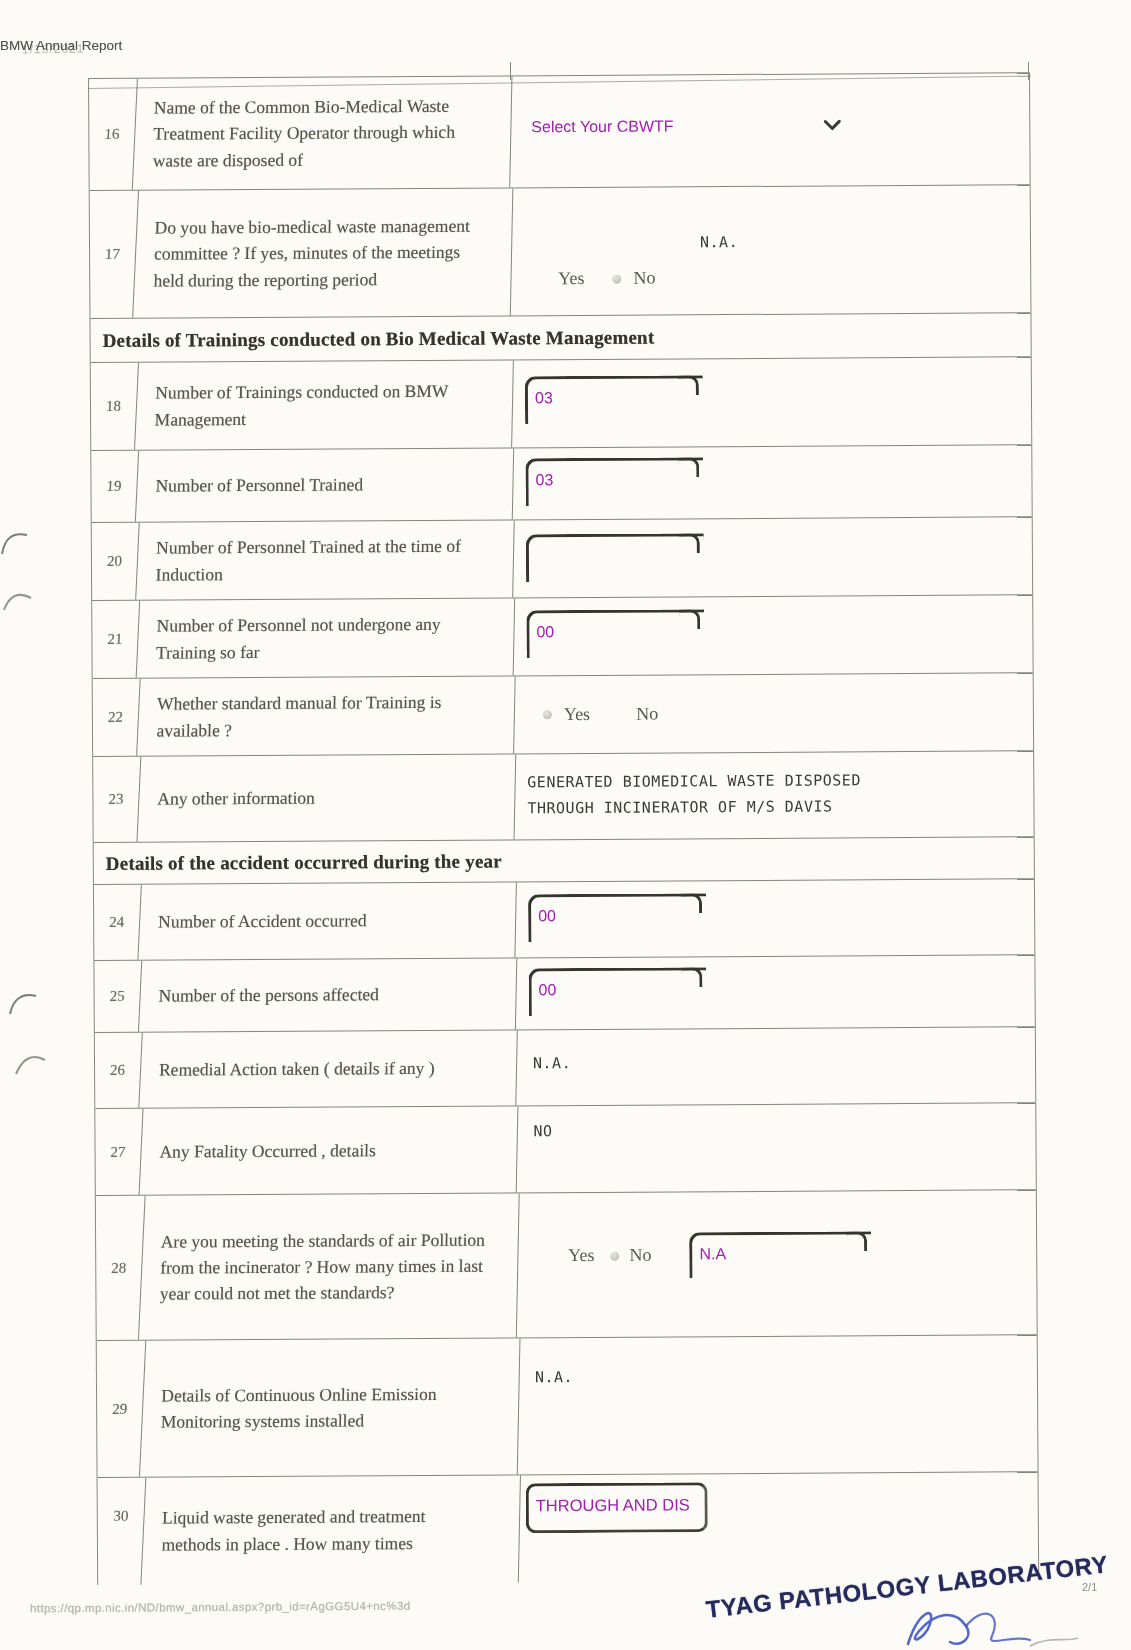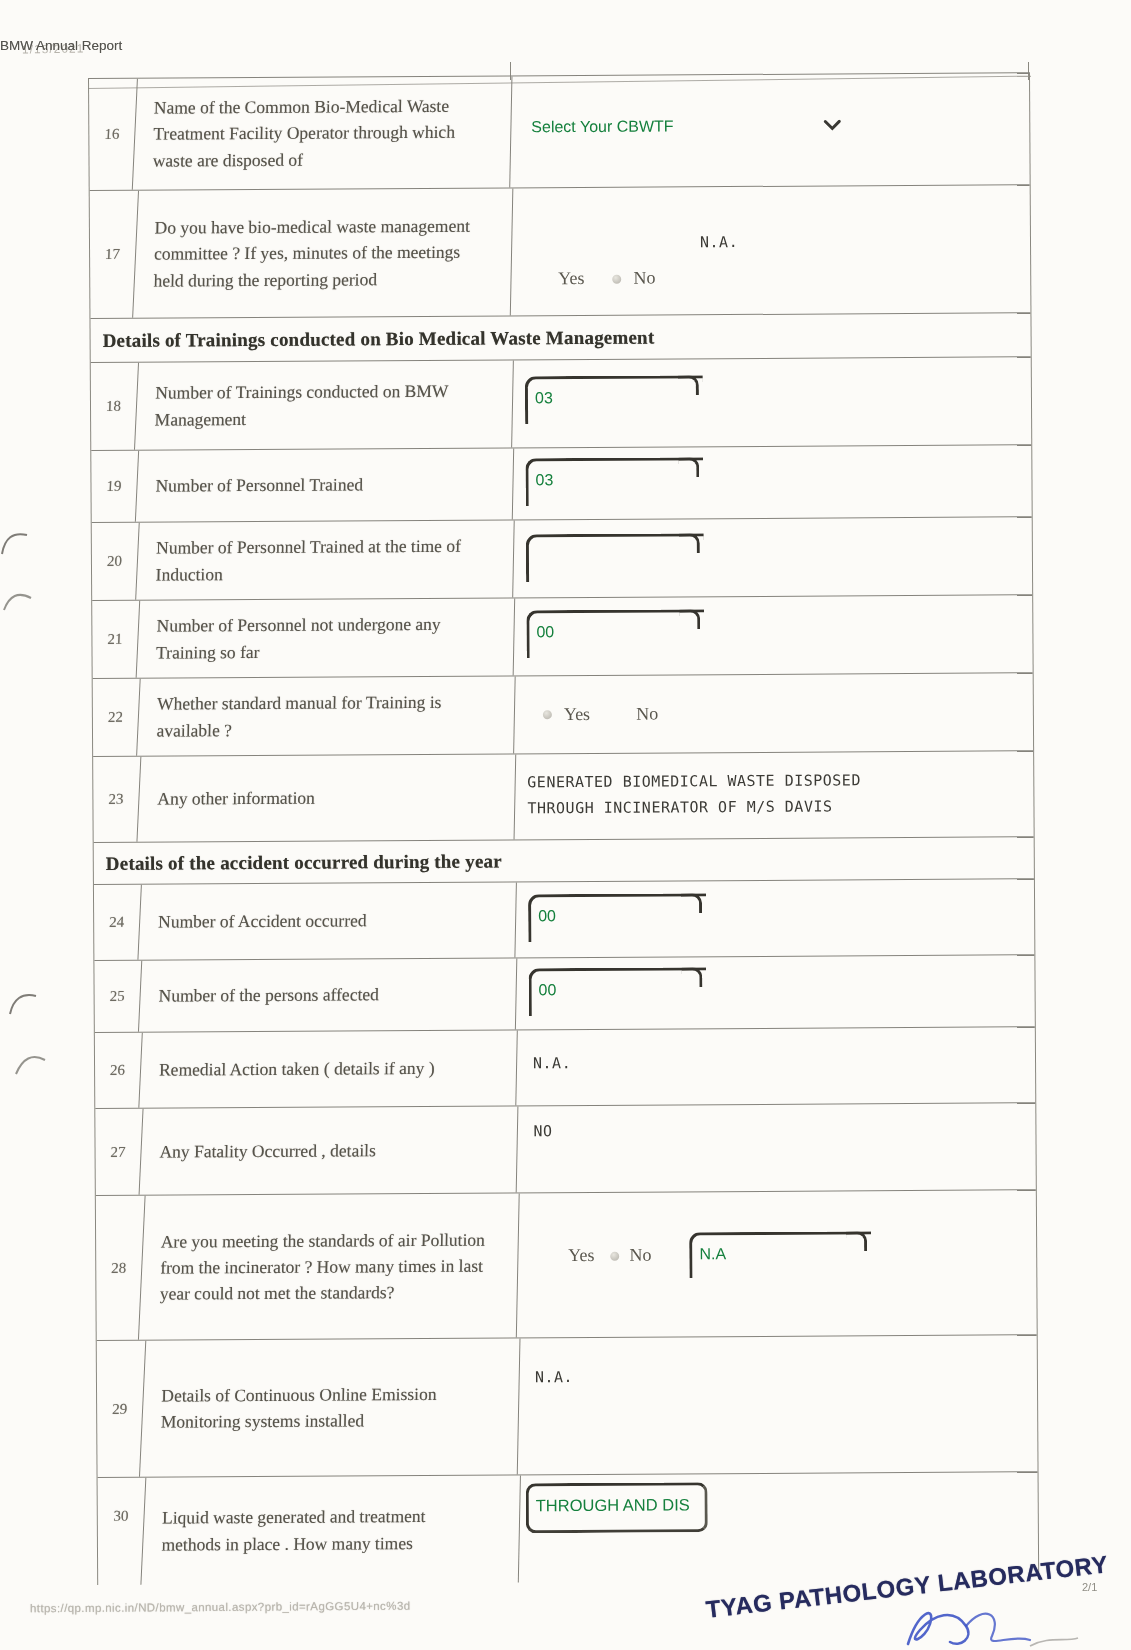--- a/index.html
+++ b/index.html
@@ -60,21 +60,21 @@
   .c-a { flex:1 1 auto; position:relative; }
   .section-row {
     border-top:1px solid #85837c;
     display:flex; align-items:center;
     padding-left:12px;
     font-weight:bold; font-size:19px; color:#34332c;
     letter-spacing:.2px;
     text-shadow:0 0 .7px rgba(52,51,44,.6);
   }
   
-  .sans  { font-family:"Liberation Sans", sans-serif; font-size:16px; color:#15803d;text-align:center; }
+  .sans  { font-family:"Liberation Sans", sans-serif; font-size:16px; color:#a21caf;text-align:center; }
   .mono  { font-family:"DejaVu Sans Mono", monospace; font-size:15px; color:#3c3b36; letter-spacing:.5px; }
   .select-line { position:absolute; left:20px; top:42px; display:flex; align-items:center; }
   .select-line .chev { margin-left:150px; display:inline-flex; }
   .na17 { position:absolute; left:188px; top:46px; }
   .yesno17 { position:absolute; left:46px; top:80px; display:flex; align-items:center; font-size:18px; color:#5a574e; }
   .dot {
     display:inline-block; width:9px; height:9px; border-radius:50%;
     background:radial-gradient(circle at 38% 32%, #e8e6df, #b3b0a8);
   }
   .sbox { position:relative; width:178px; height:48px; }

